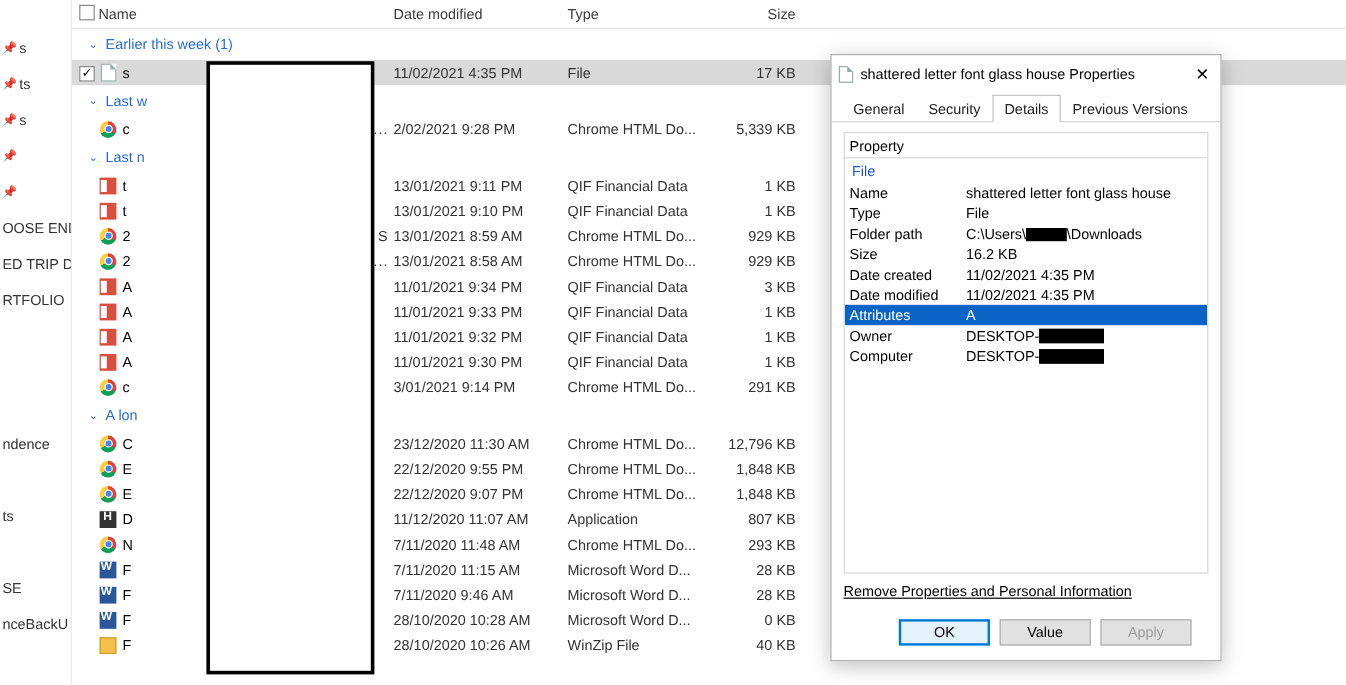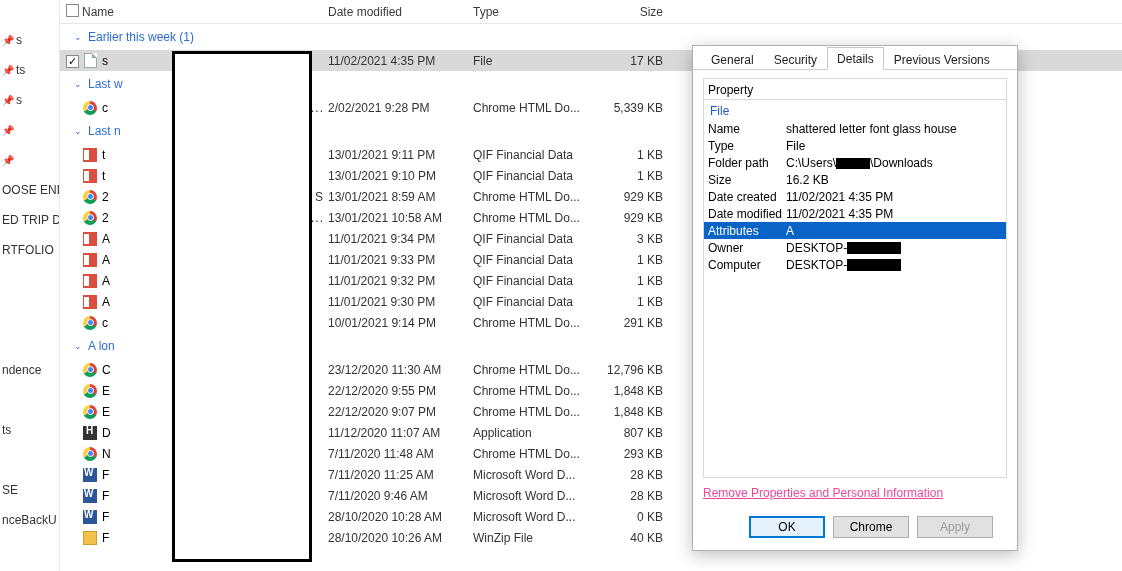--- a/index.html
+++ b/index.html
@@ -46,35 +46,35 @@
   .ic-word::before { content: "W"; position: absolute; left: 1px; top: -1px; color: #fff; font-size: 10px; font-weight: bold;}
   .ic-app { width: 14px; height: 14px; background: #333; position: relative; }
   .ic-app::before { content: "H"; position: absolute; left: 3px; top: -1px; color: #fff; font-size: 10px; font-weight: bold;}
   .ic-zip { width: 14px; height: 14px; background: #f5c04a; border: 1px solid #caa02a; }
   
   .dialog { position: absolute; left: 692px; top: 45px; width: 326px; height: 506px; background: #fff; border: 1px solid #b0b0b0; box-shadow: 0 4px 16px rgba(0,0,0,.25); display: flex; flex-direction: column; }
   .titlebar { height: 32px; display: flex; align-items: center; padding: 0 6px; }
   .titlebar .ic-file { width: 12px; height: 14px; margin-right: 6px; }
   .titlebar .title { flex: 1; font-size: 12px; }
   .titlebar .close { width: 18px; height: 18px; display: flex; align-items: center; justify-content: center; font-size: 14px; }
-  .tabs { display: flex; align-items: center; padding: 0 8px; height: 24px; border-bottom: 1px solid #d0d0d0; gap: 0; }
+  .tabs { display: flex; align-items: flex-start; padding: 0 8px; height: 24px; border-bottom: 1px solid #d0d0d0; gap: 0; }
   .tab { padding: 4px 9px 3px; font-size: 12px; border: 1px solid transparent; border-bottom: none; color: #222; position: relative; top: 1px; background: #f4f4f4;}
   .tab.active { background: #fff; border-color: #c5c5c5; border-bottom: 1px solid #fff; z-index: 1; }
   .tab.inactive { background: transparent; border-color: transparent; }
   .details-body { padding: 8px 10px 4px; flex: 1; display: flex; flex-direction: column; }
   .prop-head { display: flex; border-bottom: 1px solid #d8d8d8; padding-bottom: 2px; font-size: 12px; }
   .prop-head .p { width: 80px; }
   .prop-head .v { flex: 1; }
   .file-section { color: #2158c7; padding: 4px 0 2px 6px; font-size: 12px; }
   .prop-table { border: 1px solid #d8d8d8; flex: 1; overflow: hidden; font-size: 12px; }
   .prow { display: flex; height: 17px; align-items: center; }
   .prow.selrow { background: #0a64c8; color: #fff; }
   .prow .pk { width: 82px; padding-left: 4px; }
-  .prow .pv { flex: 1; position: relative; }
-  .link { color: #ec4899; text-decoration: underline; padding: 8px 0 0 0; font-size: 12px; }
+  .prow .pv { flex: 1; position: relative; margin-left: 19px; }
+  .link { color: #000000; text-decoration: underline; padding: 8px 0 0 0; font-size: 12px; }
   .dlg-buttons { display: flex; justify-content: flex-end; gap: 8px; padding: 12px 24px; margin-left: 15px; }
   .btn { width: 76px; height: 22px; border: 1px solid #adadad; background: #e1e1e1; font-size: 12px; display: flex; align-items: center; justify-content: center; }
   .btn.default { border: 2px solid #0078d7; background: #e5f1fb; }
   .btn.disabled { color: #9b9b9b; }
 </style>
 </head>
 <body>
 <div class="root">
 
 <div class="sidebar" id="sidebar">
@@ -243,21 +243,21 @@
         </div>
         <div class="filerow">
           <div class="col-check"></div>
           <div class="nm col-name">
             <span class="icon">
               <span class="ic-chrome"></span>
             </span>
             <span>2</span>
             <span class="ellips" style="margin-left: auto; padding-right: 4px;">...</span>
           </div>
-          <div class="col-date">13/01/2021 10:58 AM</div>
+          <div class="col-date">13/01/2021 8:58 AM</div>
           <div class="col-type">Chrome HTML Do...</div>
           <div class="col-size">929 KB</div>
         </div>
         <div class="filerow">
           <div class="col-check"></div>
           <div class="nm col-name">
             <span class="icon">
               <span class="ic-excel"></span>
             </span>
             <span>A</span>
@@ -303,21 +303,21 @@
           <div class="col-size">1 KB</div>
         </div>
         <div class="filerow">
           <div class="col-check"></div>
           <div class="nm col-name">
             <span class="icon">
               <span class="ic-chrome"></span>
             </span>
             <span>c</span>
           </div>
-          <div class="col-date">10/01/2021 9:14 PM</div>
+          <div class="col-date">3/01/2021 9:14 PM</div>
           <div class="col-type">Chrome HTML Do...</div>
           <div class="col-size">291 KB</div>
         </div>
         <div class="group">
           <span class="chev">⌄</span>
           <span>A lon</span>
         </div>
         <div class="filerow">
           <div class="col-check"></div>
           <div class="nm col-name">
@@ -379,21 +379,21 @@
           <div class="col-size">293 KB</div>
         </div>
         <div class="filerow">
           <div class="col-check"></div>
           <div class="nm col-name">
             <span class="icon">
               <span class="ic-word"></span>
             </span>
             <span>F</span>
           </div>
-          <div class="col-date">7/11/2020 11:25 AM</div>
+          <div class="col-date">7/11/2020 11:15 AM</div>
           <div class="col-type">Microsoft Word D...</div>
           <div class="col-size">28 KB</div>
         </div>
         <div class="filerow">
           <div class="col-check"></div>
           <div class="nm col-name">
             <span class="icon">
               <span class="ic-word"></span>
             </span>
             <span>F</span>
@@ -425,20 +425,25 @@
           <div class="col-date">28/10/2020 10:26 AM</div>
           <div class="col-type">WinZip File</div>
           <div class="col-size">40 KB</div>
         </div>
       </div>
 </div>
 
 <div class="redaction" style="left:172px; top:51px; width:140px; height:511px;"></div>
 
 <div class="dialog">
+  <div class="titlebar">
+    <span class="ic-file"></span>
+    <span class="title">shattered letter font glass house Properties</span>
+    <span class="close">✕</span>
+  </div>
   <div class="tabs" id="dlg-tabs">
         <div class="tab inactive">General</div>
         <div class="tab inactive">Security</div>
         <div class="tab active">Details</div>
         <div class="tab inactive">Previous Versions</div>
       </div>
   <div class="details-body">
     <div class="prop-table" id="proptable">
       <div class="prop-head" style="padding:4px 4px 2px;">
         <div class="p">Property</div>
@@ -480,18 +485,18 @@
             <div class="prow">
               <div class="pk">Computer</div>
               <div class="pv">DESKTOP-<span class="blackbox" style="position:static;display:inline-block;width:54px;height:12px;vertical-align:middle;border:1px solid #000;"></span></div>
             </div>
           </div>
     </div>
     <a class="link">Remove Properties and Personal Information</a>
   </div>
   <div class="dlg-buttons">
     <div class="btn default">OK</div>
-    <div class="btn">Chrome</div>
+    <div class="btn">Value</div>
     <div class="btn disabled">Apply</div>
   </div>
 </div>
 
 </div>
 
 </body></html>

